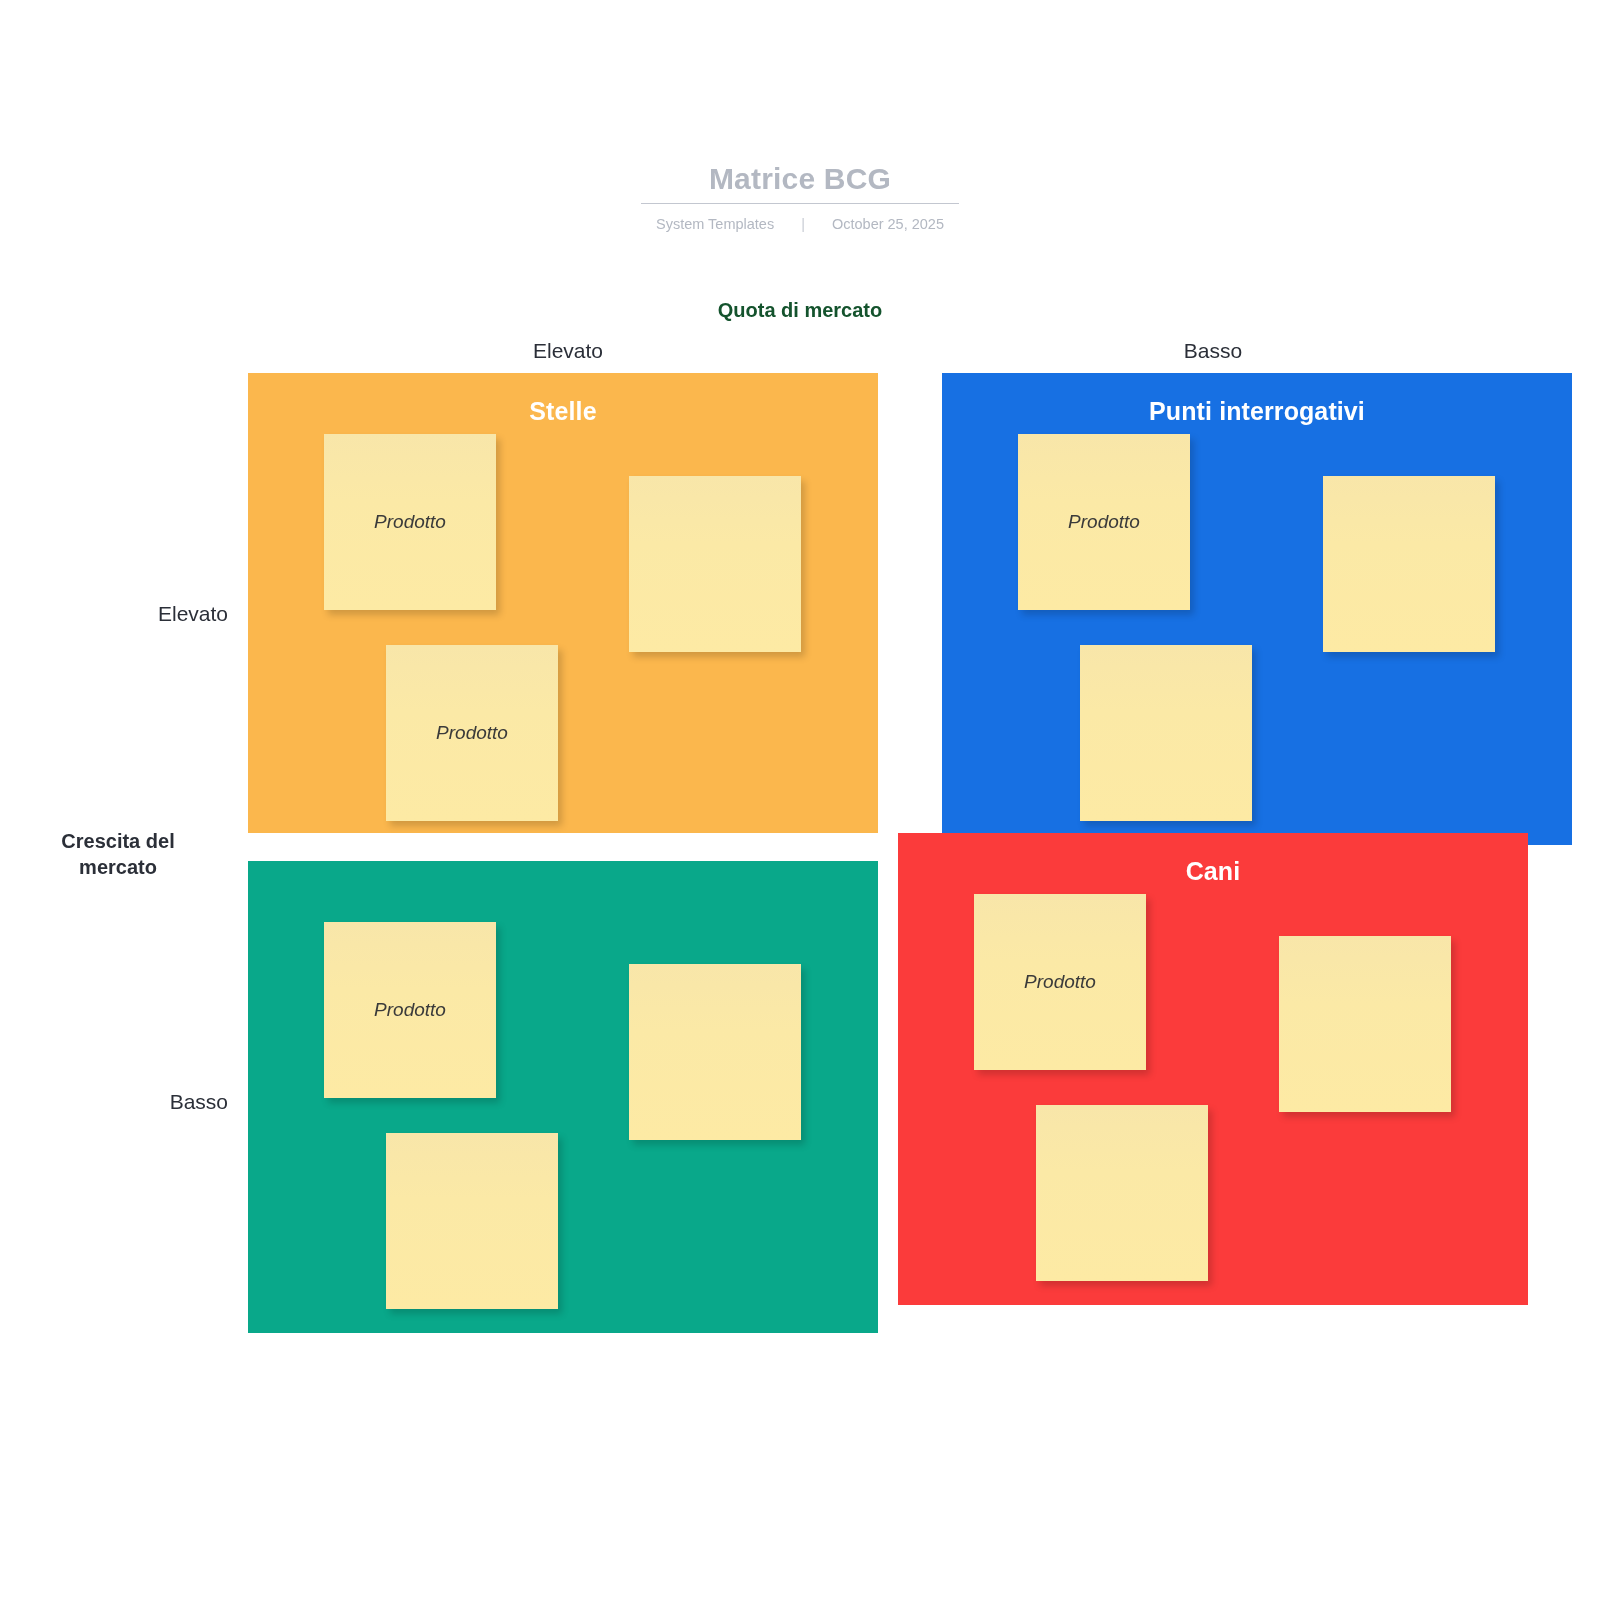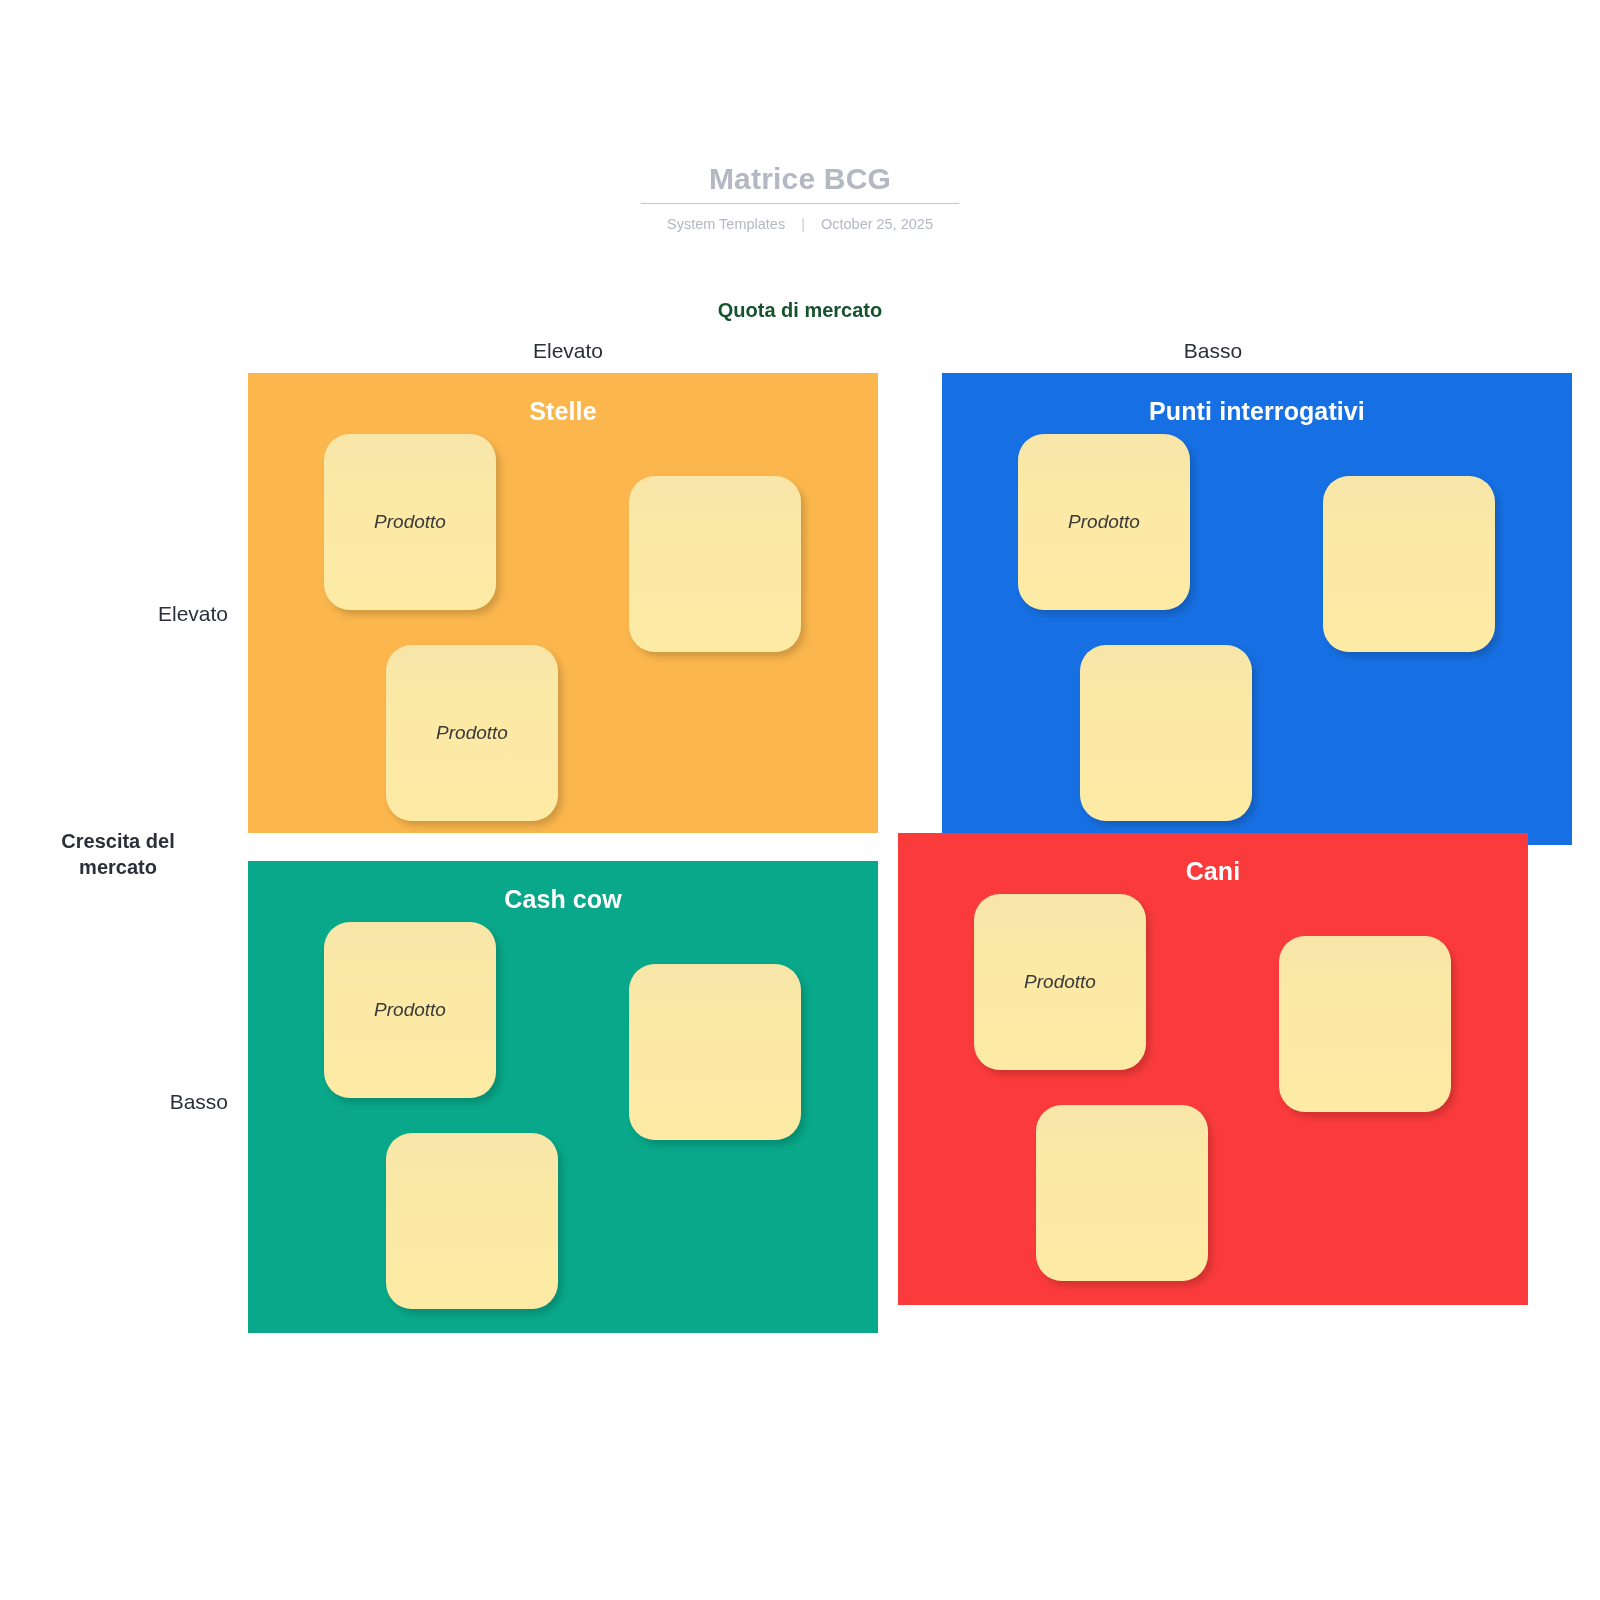--- a/index.html
+++ b/index.html
@@ -46,21 +46,21 @@
   }
 
   .doc-meta {
     margin-top: 11px;
     font-size: 14.5px;
     color: #b3b8c2;
     line-height: 18px;
     display: flex;
     justify-content: center;
     align-items: center;
-    gap: 4px;
+    gap: 15px;
   }
   .doc-meta .meta-sep {
     display: inline-block;
     color: #c9ccd4;
     padding: 0 12px;
     font-weight: 300;
   }
 
   
   .axis-top-title {
@@ -134,21 +134,20 @@
   }
 
   
   .note {
     position: absolute;
     background: linear-gradient(180deg, #f8e6a9 0%, #fbe9a6 38%, #fdeaa4 100%);
     box-shadow: 4px 5px 7px rgba(0, 0, 0, 0.17);
     display: flex;
     align-items: center;
     justify-content: center;
-    border-radius: 26px;
   }
 
   .note-text {
     font-size: 19px;
     font-style: italic;
     color: #3a3a3a;
     line-height: 24px;
     text-align: center;
     pointer-events: none;
   }
@@ -209,21 +208,20 @@
     </div>
     <div class="note n-b">
       <span class="note-text"></span>
     </div>
     <div class="note n-c">
       <span class="note-text"></span>
     </div>
   </div>
 
   <div class="quadrant q-cashcow">
-    <div class="q-title">Cash cow</div>
     <div class="note n-a">
       <span class="note-text">Prodotto</span>
     </div>
     <div class="note n-b">
       <span class="note-text"></span>
     </div>
     <div class="note n-c">
       <span class="note-text"></span>
     </div>
   </div>

